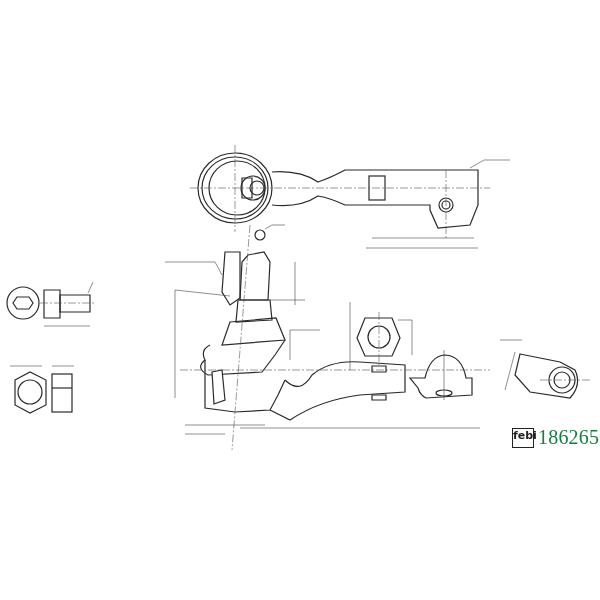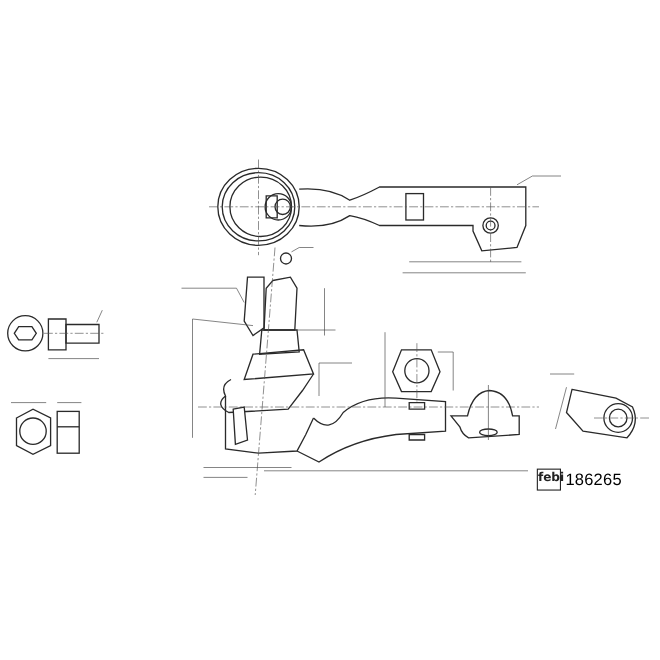--- a/index.html
+++ b/index.html
@@ -2,23 +2,23 @@
 <html><head>
 <meta charset="utf-8">
 <style>
   html,body{margin:0;padding:0;background:#fff;}
   #canvas{position:relative;width:600px;height:600px;background:#fff;overflow:hidden;}
   svg{position:absolute;left:0;top:0;}
   .ln{stroke:#2a2a2a;stroke-width:1.2;fill:none;}
   .lt{stroke:#444;stroke-width:0.6;fill:none;}
   .cl{stroke:#555;stroke-width:0.6;fill:none;stroke-dasharray:8 2 2 2;}
   .fillw{fill:#fff;stroke:#2a2a2a;stroke-width:1.2;}
-  #brand{position:absolute;left:488px;top:426px;display:flex;align-items:center;gap:4px;}
+  #brand{position:absolute;left:512px;top:426px;display:flex;align-items:center;gap:4px;}
   #logo{width:22px;height:20px;border:1.5px solid #222;font-family:"DejaVu Sans",sans-serif;font-weight:bold;font-size:11px;line-height:14px;text-align:center;color:#222;box-sizing:border-box;}
-  #part{font-family:Liberation Sans, sans-serif;font-size:15px;color:#000000;letter-spacing:0.2px;}
+  #part{font-family:Liberation Serif, serif;font-size:20px;color:#15803d;letter-spacing:0.2px;}
 </style>
 </head>
 <body>
 
 <div id="canvas">
 <svg width="600" height="600" viewBox="0 0 600 600">
 
   <g>
     <ellipse class="ln" cx="235" cy="188" rx="37" ry="35"></ellipse>
     <ellipse class="ln" cx="235" cy="188" rx="33" ry="31"></ellipse>

